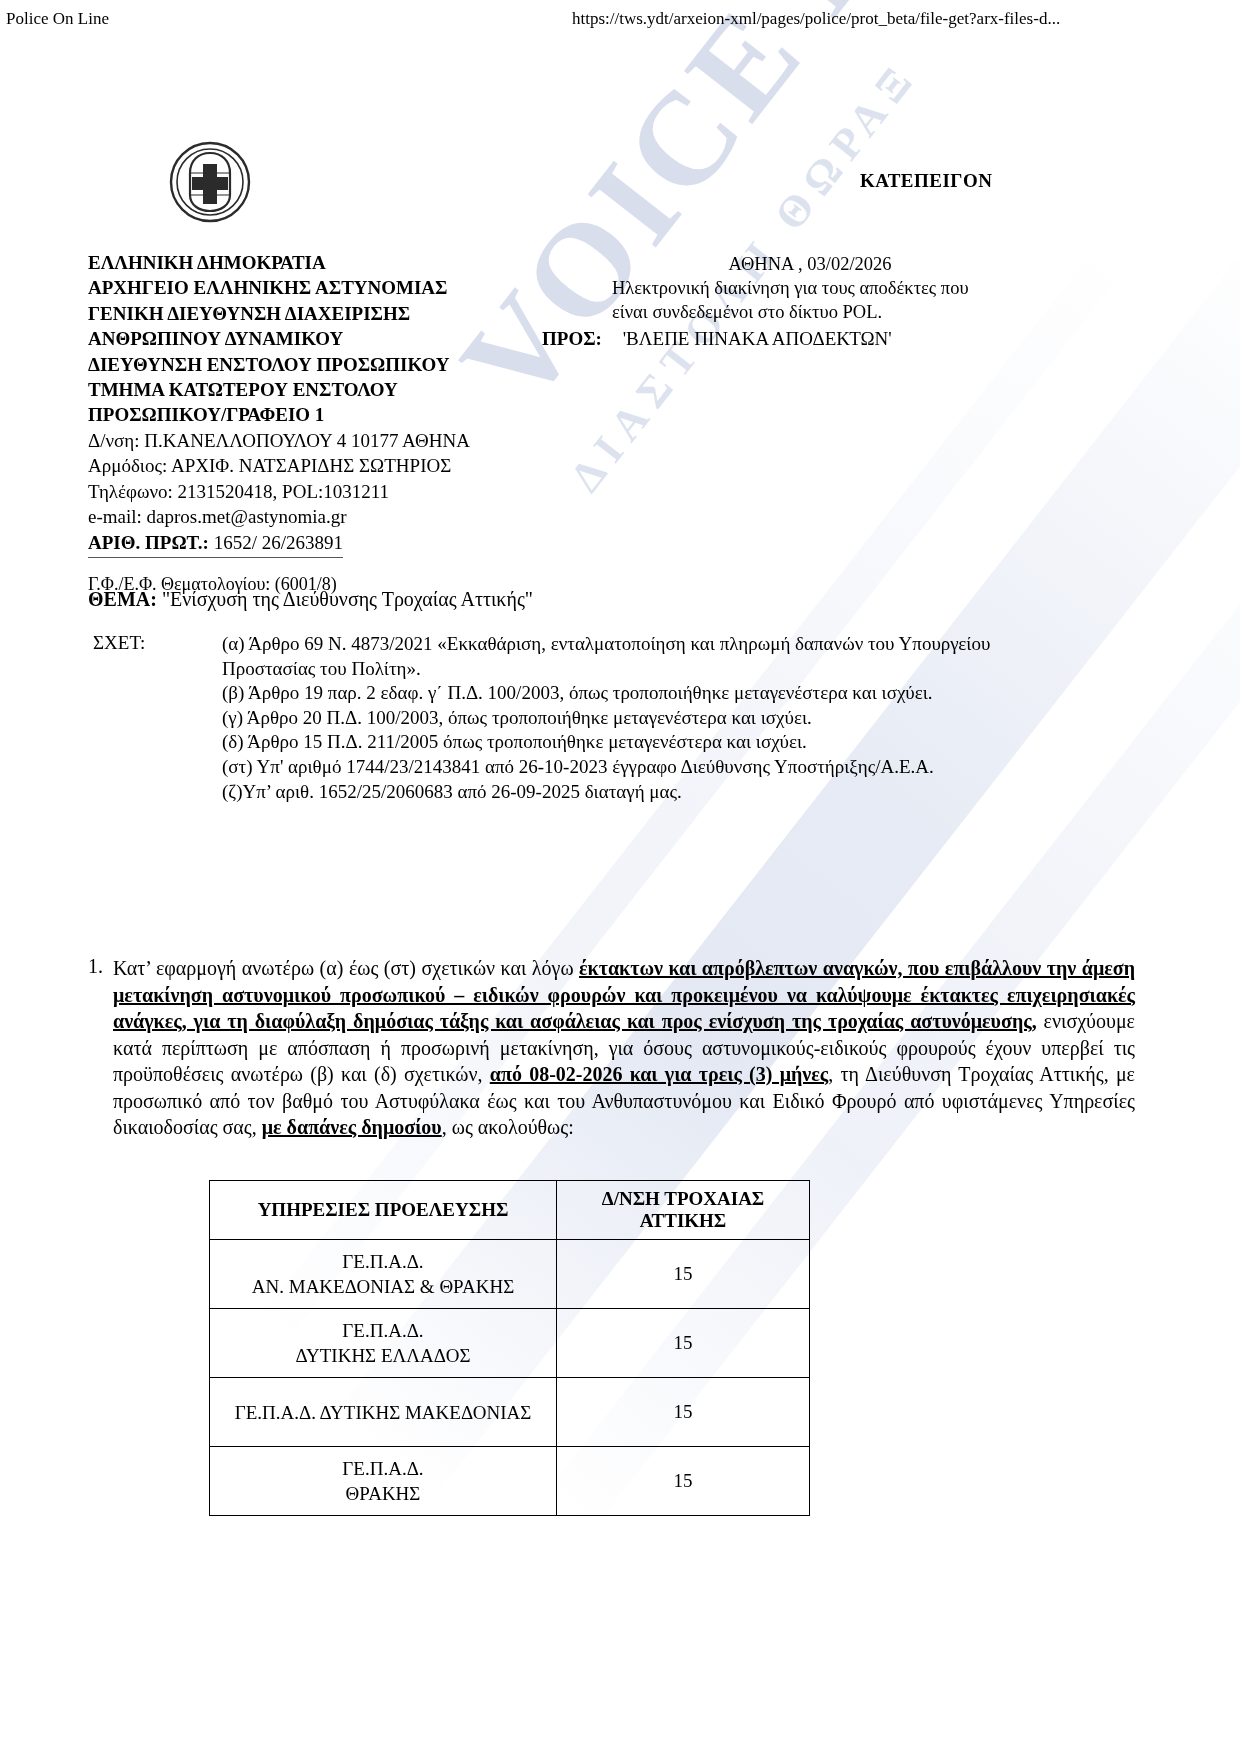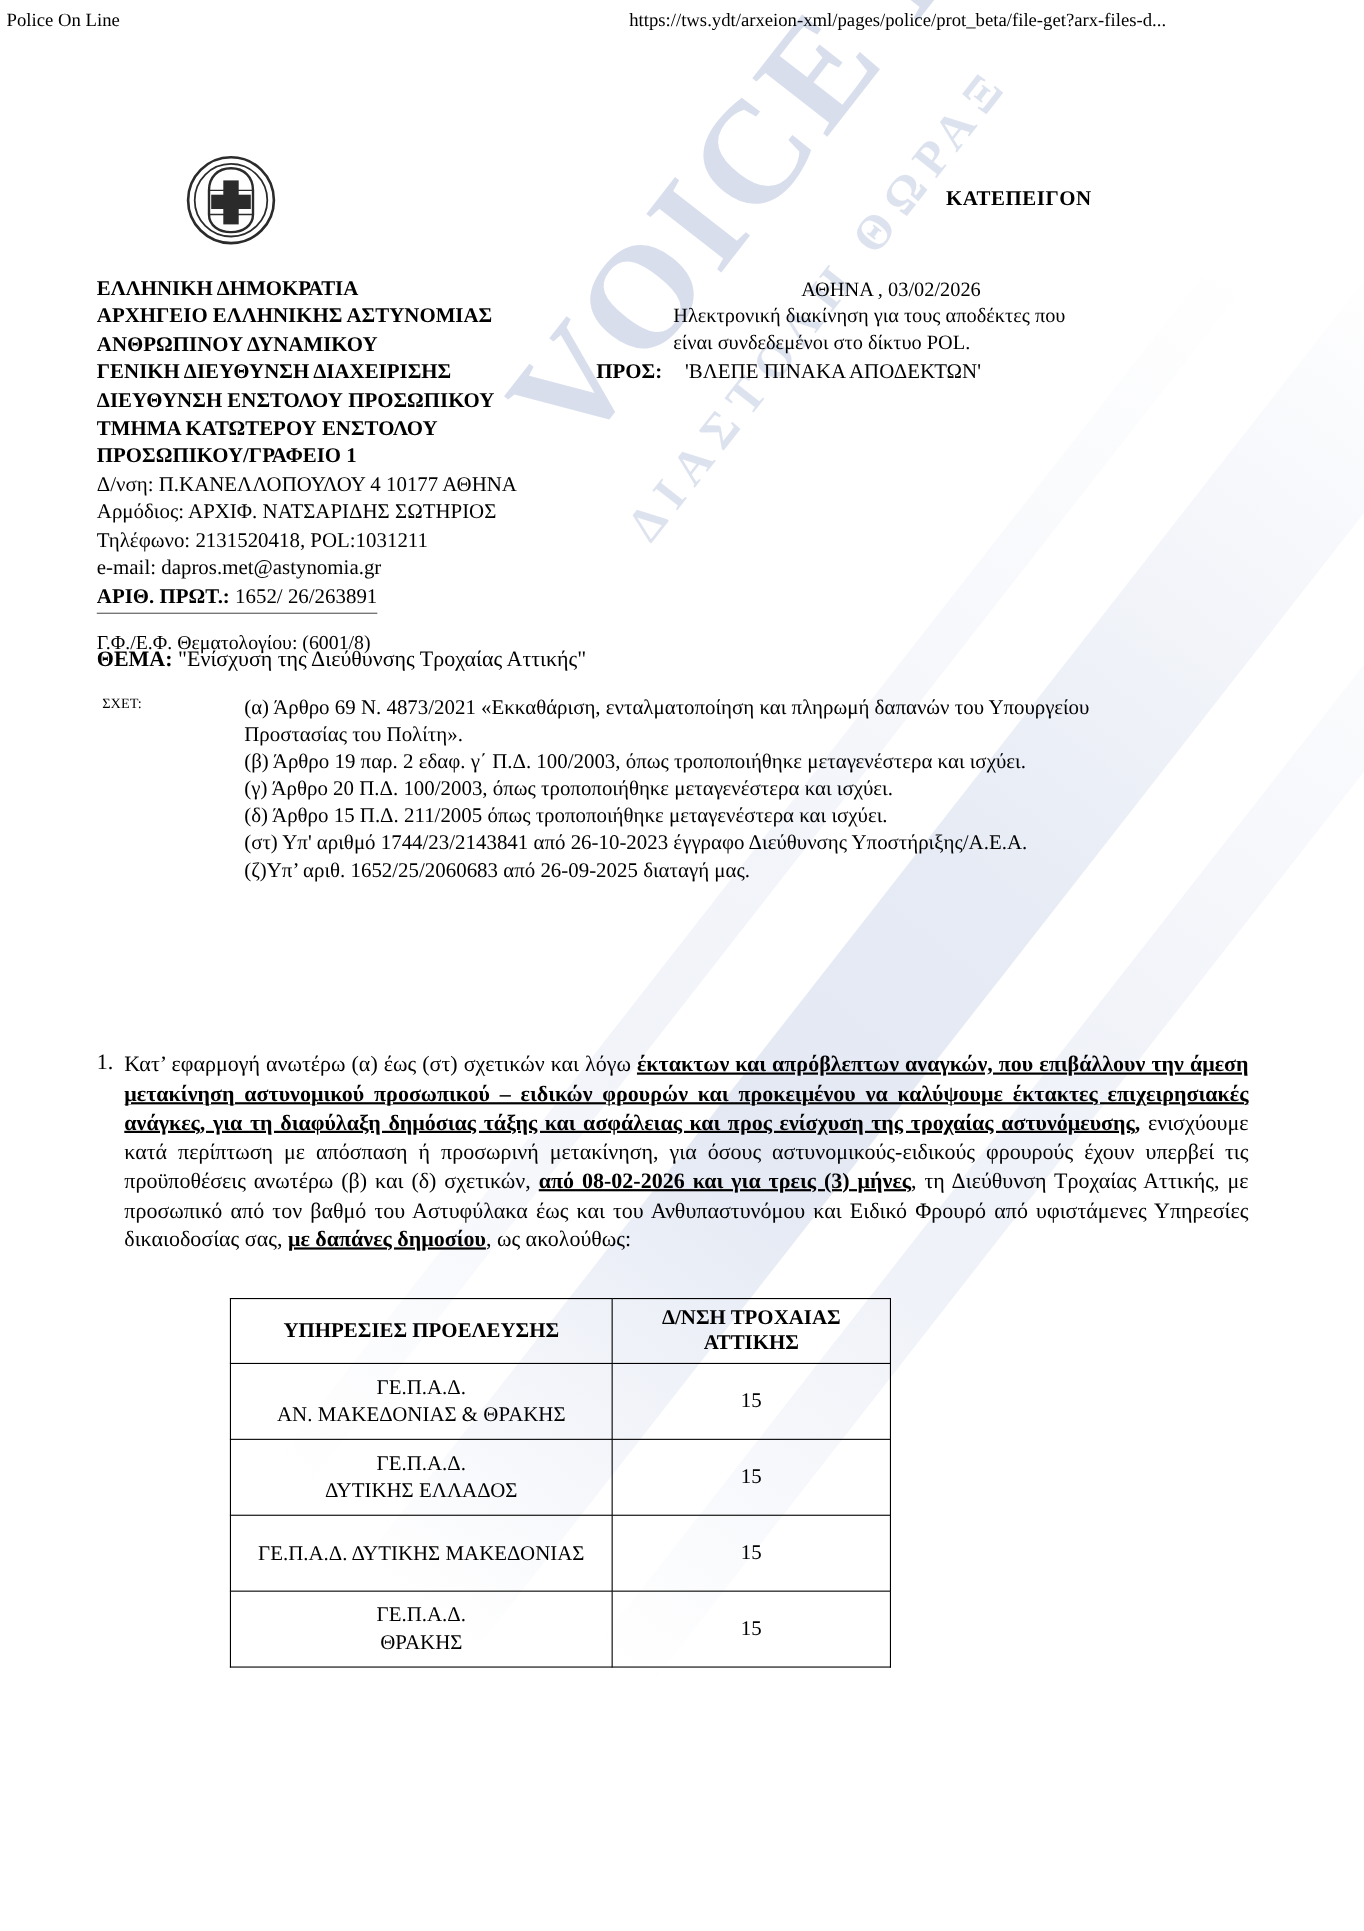--- a/index.html
+++ b/index.html
@@ -102,21 +102,21 @@
   .pros .lbl{font-weight:bold;}
   .pros .val{margin-left:16px;}
 
   
   .thema{
     position:absolute;left:88px;top:588px;font-size:20px;white-space:nowrap;
   }
   .thema .lbl{font-weight:bold;}
 
   
-  .sxet-lbl{position:absolute;left:93px;top:632px;font-size:13px;}
+  .sxet-lbl{position:absolute;left:93px;top:632px;font-size:19px;}
   .sxet-body{
     position:absolute;left:222px;top:632px;width:800px;
     font-size:19px;line-height:24.6px;
   }
   .sxet-body p{margin:0;}
 
   
   .para-num{position:absolute;left:88px;top:955px;font-size:20px;}
   .para{
     position:absolute;left:113px;top:955px;width:1022px;
@@ -172,22 +172,22 @@
         <path d="M22 33 L62 33" stroke="#2b2b2b" stroke-width="1.2"></path>
         <path d="M22 55 L62 55" stroke="#2b2b2b" stroke-width="1.2"></path>
       </svg>
     </div>
 
     <div class="urgent">ΚΑΤΕΠΕΙΓΟΝ</div>
 
     <div class="addr">
       <div class="ln b">ΕΛΛΗΝΙΚΗ ΔΗΜΟΚΡΑΤΙΑ</div>
       <div class="ln b">ΑΡΧΗΓΕΙΟ ΕΛΛΗΝΙΚΗΣ ΑΣΤΥΝΟΜΙΑΣ</div>
+      <div class="ln b">ΓΕΝΙΚΗ ΔΙΕΥΘΥΝΣΗ ΔΙΑΧΕΙΡΙΣΗΣ</div>
       <div class="ln b">ΑΝΘΡΩΠΙΝΟΥ ΔΥΝΑΜΙΚΟΥ</div>
-      <div class="ln b">ΓΕΝΙΚΗ ΔΙΕΥΘΥΝΣΗ ΔΙΑΧΕΙΡΙΣΗΣ</div>
       <div class="ln b">ΔΙΕΥΘΥΝΣΗ ΕΝΣΤΟΛΟΥ ΠΡΟΣΩΠΙΚΟΥ</div>
       <div class="ln b">ΤΜΗΜΑ ΚΑΤΩΤΕΡΟΥ ΕΝΣΤΟΛΟΥ</div>
       <div class="ln b">ΠΡΟΣΩΠΙΚΟΥ/ΓΡΑΦΕΙΟ 1</div>
       <div class="ln reg">Δ/νση: Π.ΚΑΝΕΛΛΟΠΟΥΛΟΥ 4 10177 ΑΘΗΝΑ</div>
       <div class="ln reg">Αρμόδιος: ΑΡΧΙΦ. ΝΑΤΣΑΡΙΔΗΣ ΣΩΤΗΡΙΟΣ</div>
       <div class="ln reg">Τηλέφωνο: 2131520418, POL:1031211</div>
       <div class="ln reg">e-mail: dapros.met@astynomia.gr</div>
       <div class="protline">
         <b>ΑΡΙΘ. ΠΡΩΤ.:</b>
         <span>1652/ 26/263891</span>

